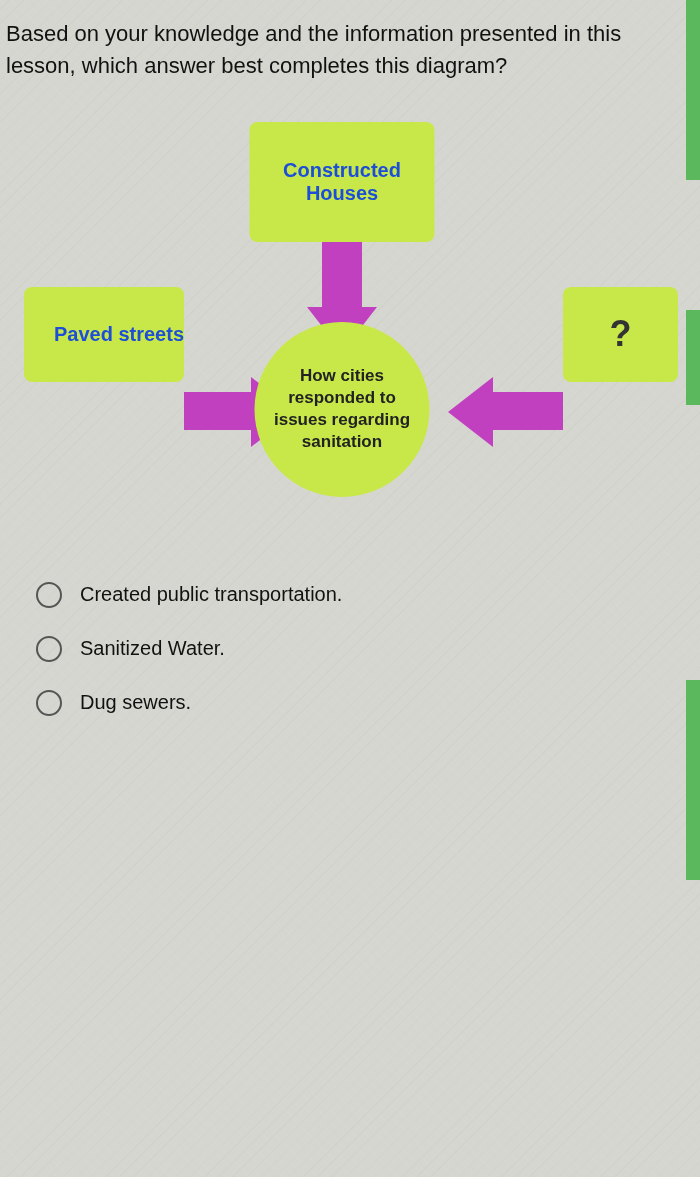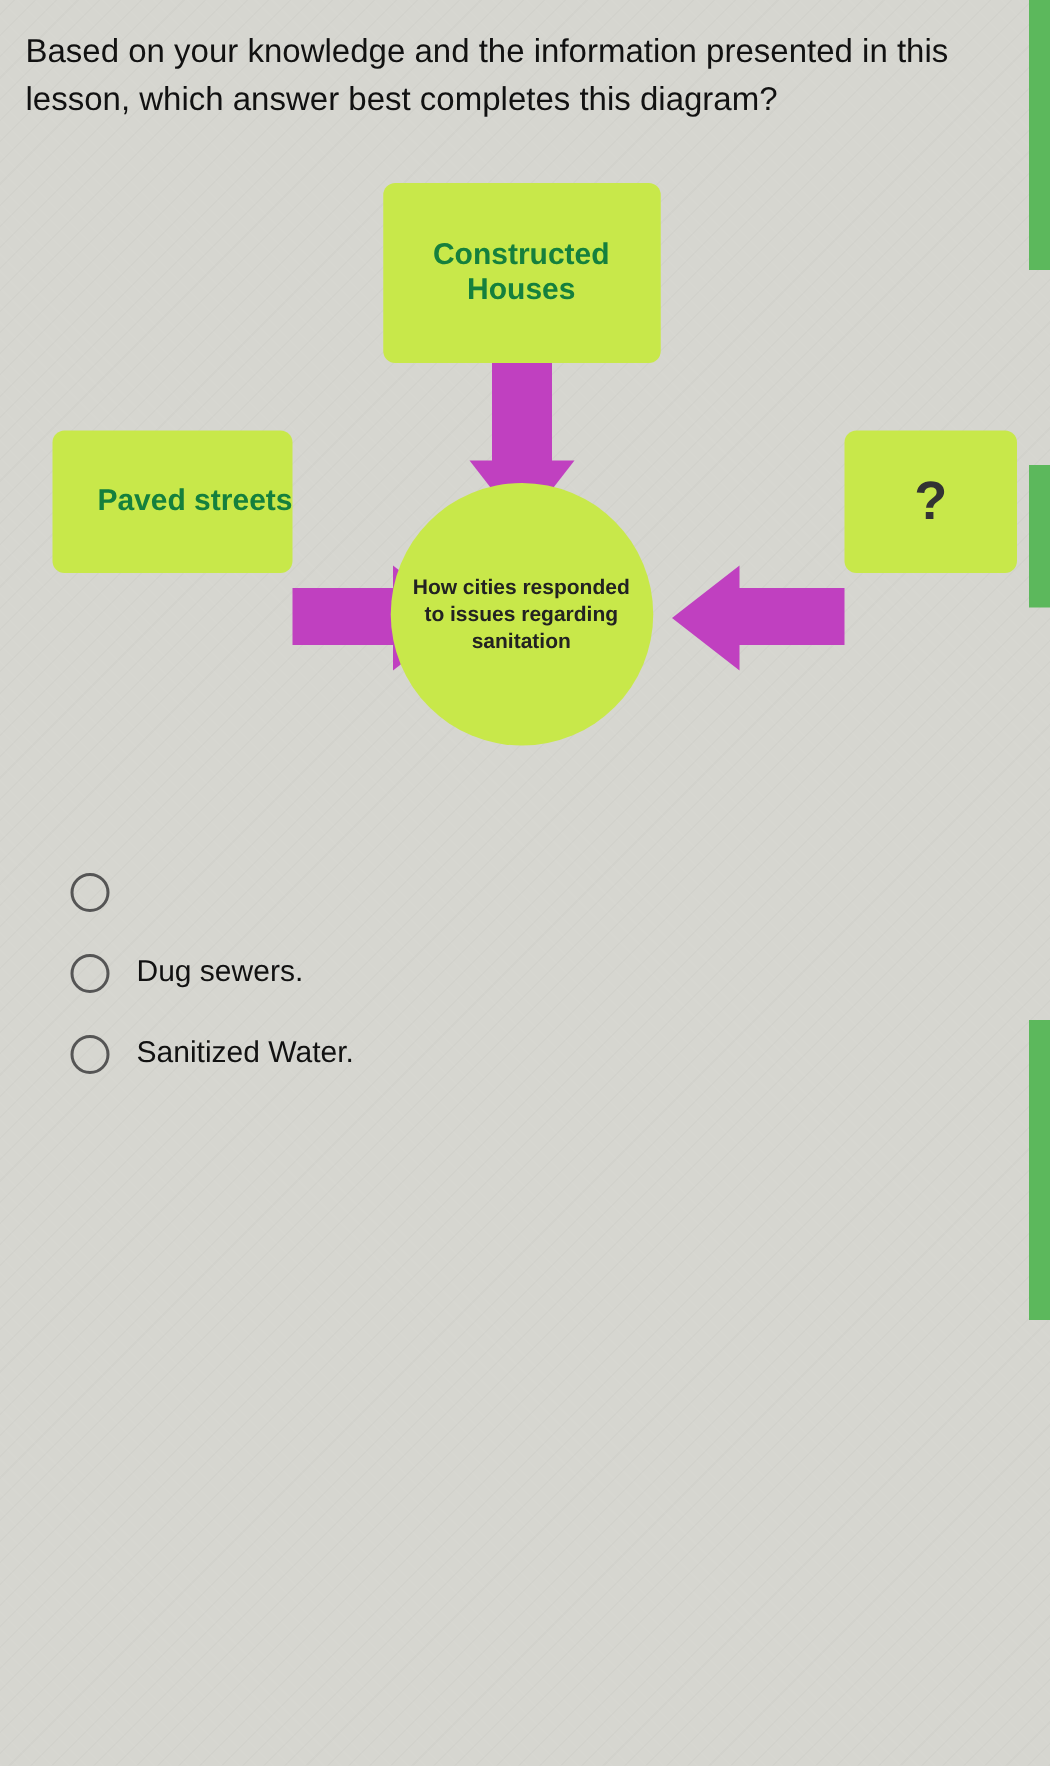--- a/index.html
+++ b/index.html
@@ -33,21 +33,21 @@
           transparent 1px,
           transparent 10px
         );
       pointer-events: none;
       z-index: 0;
     }
 
     .page-content {
       position: relative;
       z-index: 1;
-      padding: 18px 22px 40px 17px;
+      padding: 18px 22px 40px 6px;
     }
 
     
     .question-text {
       font-size: 22px;
       line-height: 1.45;
       color: #111;
       margin-bottom: 30px;
       font-weight: normal;
     }
@@ -64,21 +64,21 @@
     .green-box {
       background-color: #c8e84a;
       border: none;
       border-radius: 8px;
       display: flex;
       align-items: center;
       justify-content: center;
       text-align: center;
       font-size: 20px;
       font-weight: bold;
-      color: #15803d;
+      color: #1d4ed8;
       position: absolute;
     }
 
     .box-constructed {
       width: 185px;
       height: 120px;
       top: 10px;
       left: 50%;
       transform: translateX(-50%);
     }
@@ -108,21 +108,21 @@
       border-radius: 50%;
       background-color: #c8e84a;
       position: absolute;
       top: 210px;
       left: 50%;
       transform: translateX(-50%);
       display: flex;
       align-items: center;
       justify-content: center;
       text-align: center;
-      font-size: 14px;
+      font-size: 17px;
       font-weight: bold;
       color: #222;
       line-height: 1.3;
       padding: 10px;
     }
 
     .arrow-down-shaft {
       position: absolute;
       top: 130px;
       left: 50%;
@@ -282,27 +282,28 @@
     <div class="center-circle">
       <span>How cities responded to issues regarding sanitation</span>
     </div>
 
   </div>
 
   <div class="answers-section">
 
     <div class="answer-option">
       <div class="radio-circle"></div>
+      <span class="answer-label">Created public transportation.</span>
+    </div>
+
+    <div class="answer-option">
+      <div class="radio-circle"></div>
+      <span class="answer-label">Sanitized Water.</span>
     </div>
 
     <div class="answer-option">
       <div class="radio-circle"></div>
       <span class="answer-label">Dug sewers.</span>
     </div>
 
-    <div class="answer-option">
-      <div class="radio-circle"></div>
-      <span class="answer-label">Sanitized Water.</span>
-    </div>
-
 
   </div>
 </div>
 
 </body></html>

